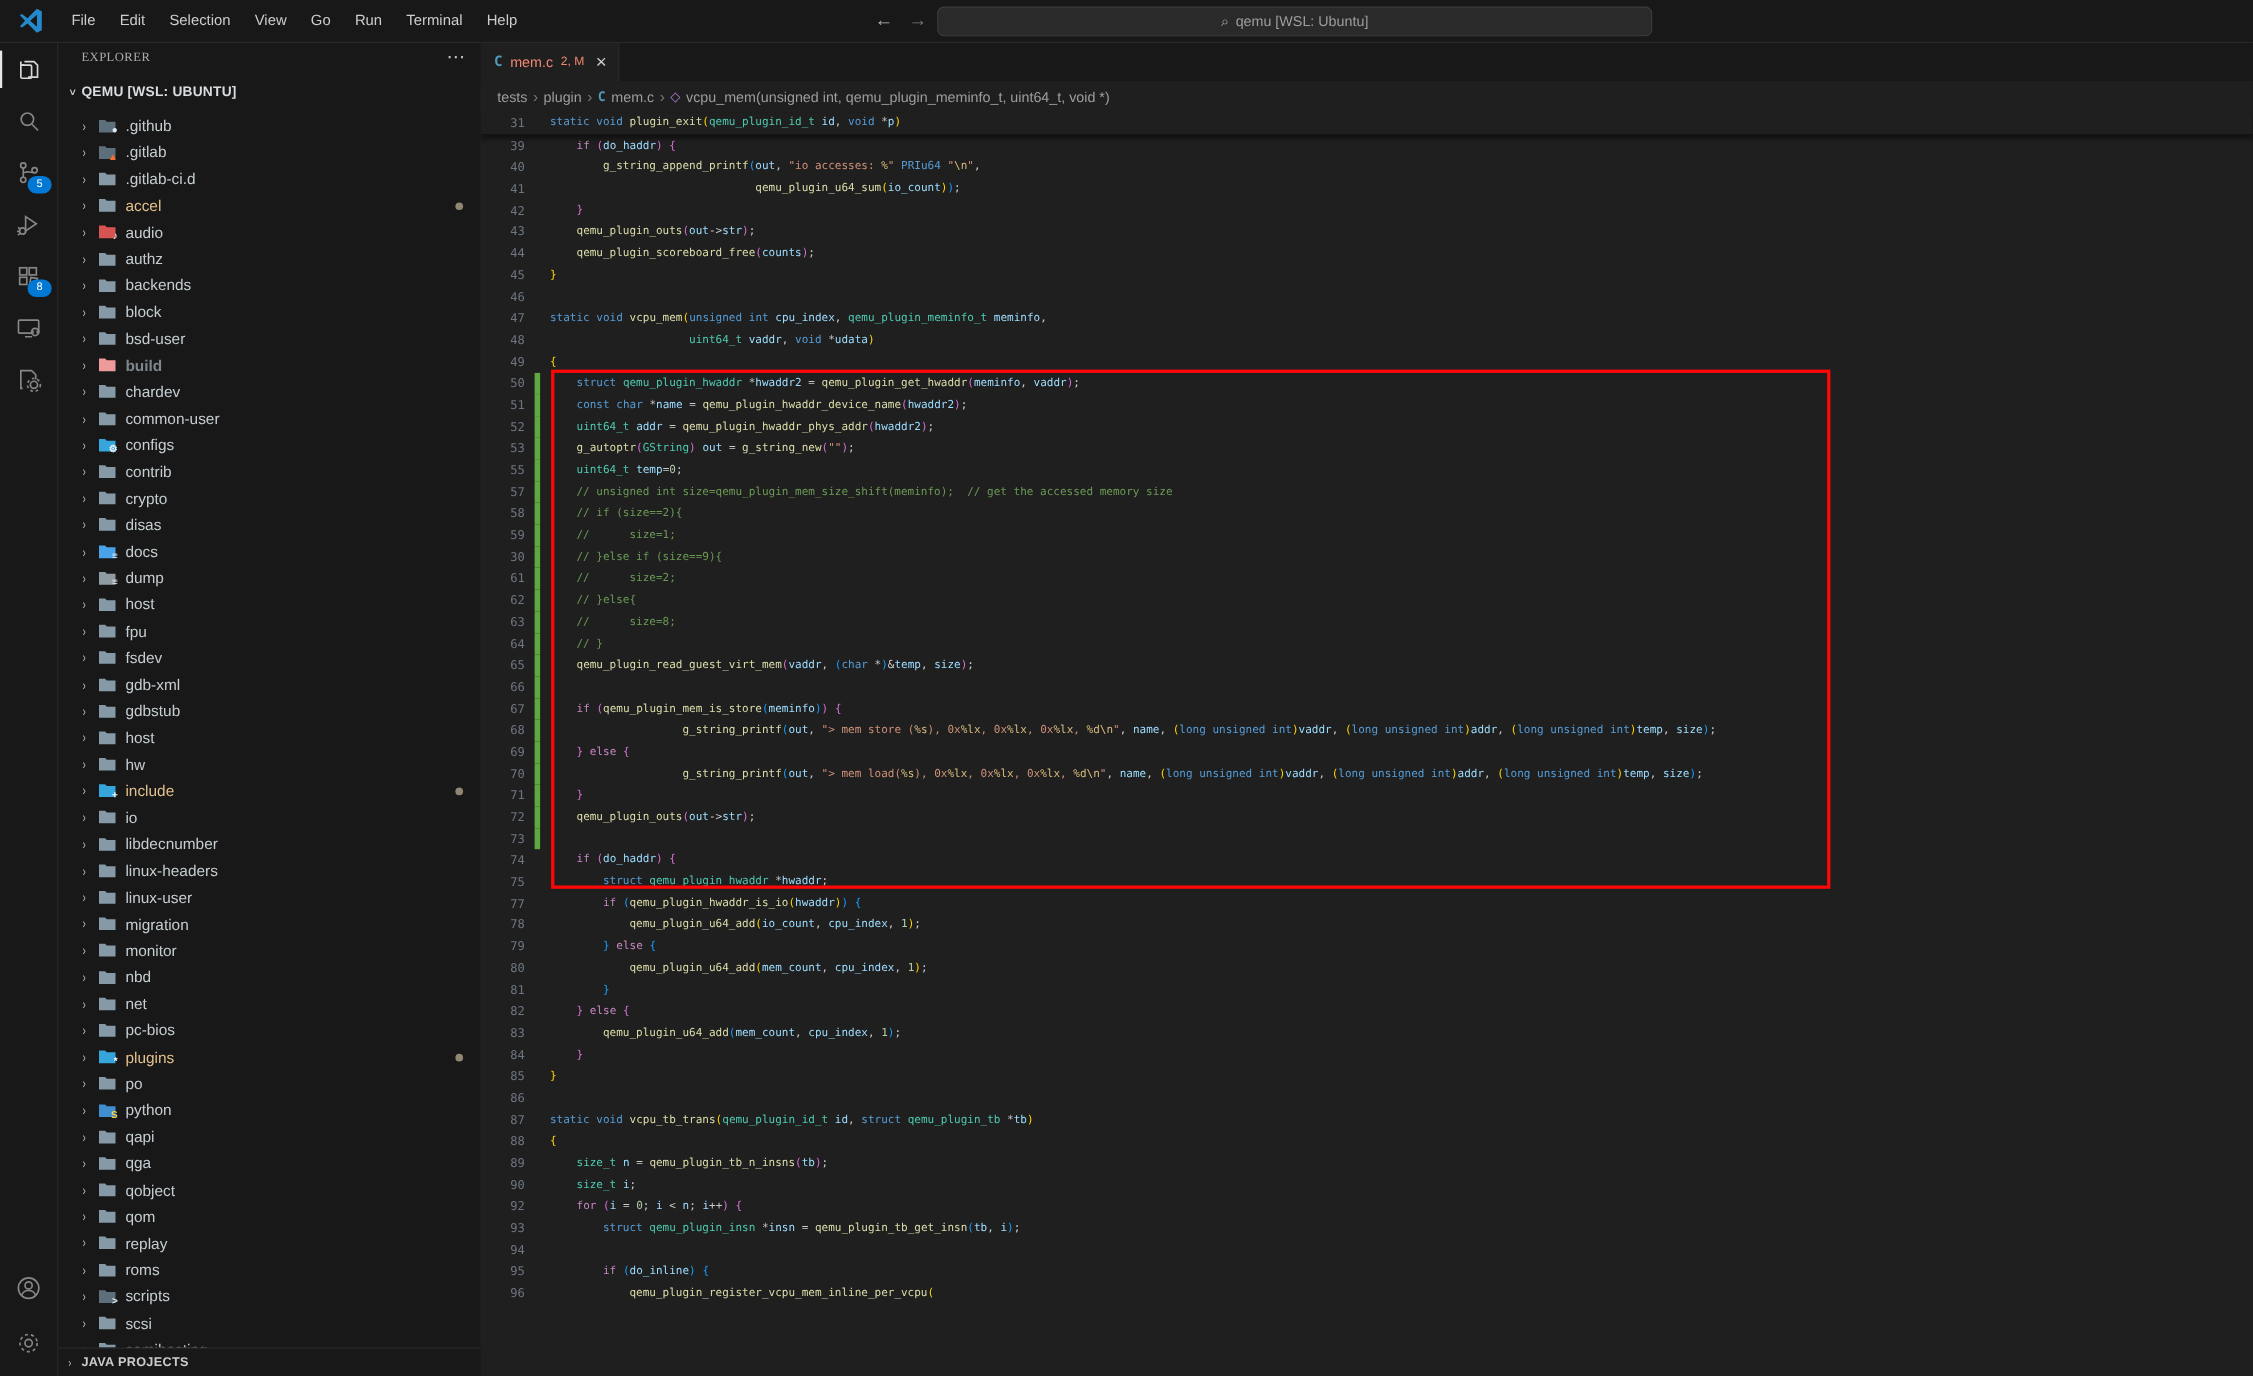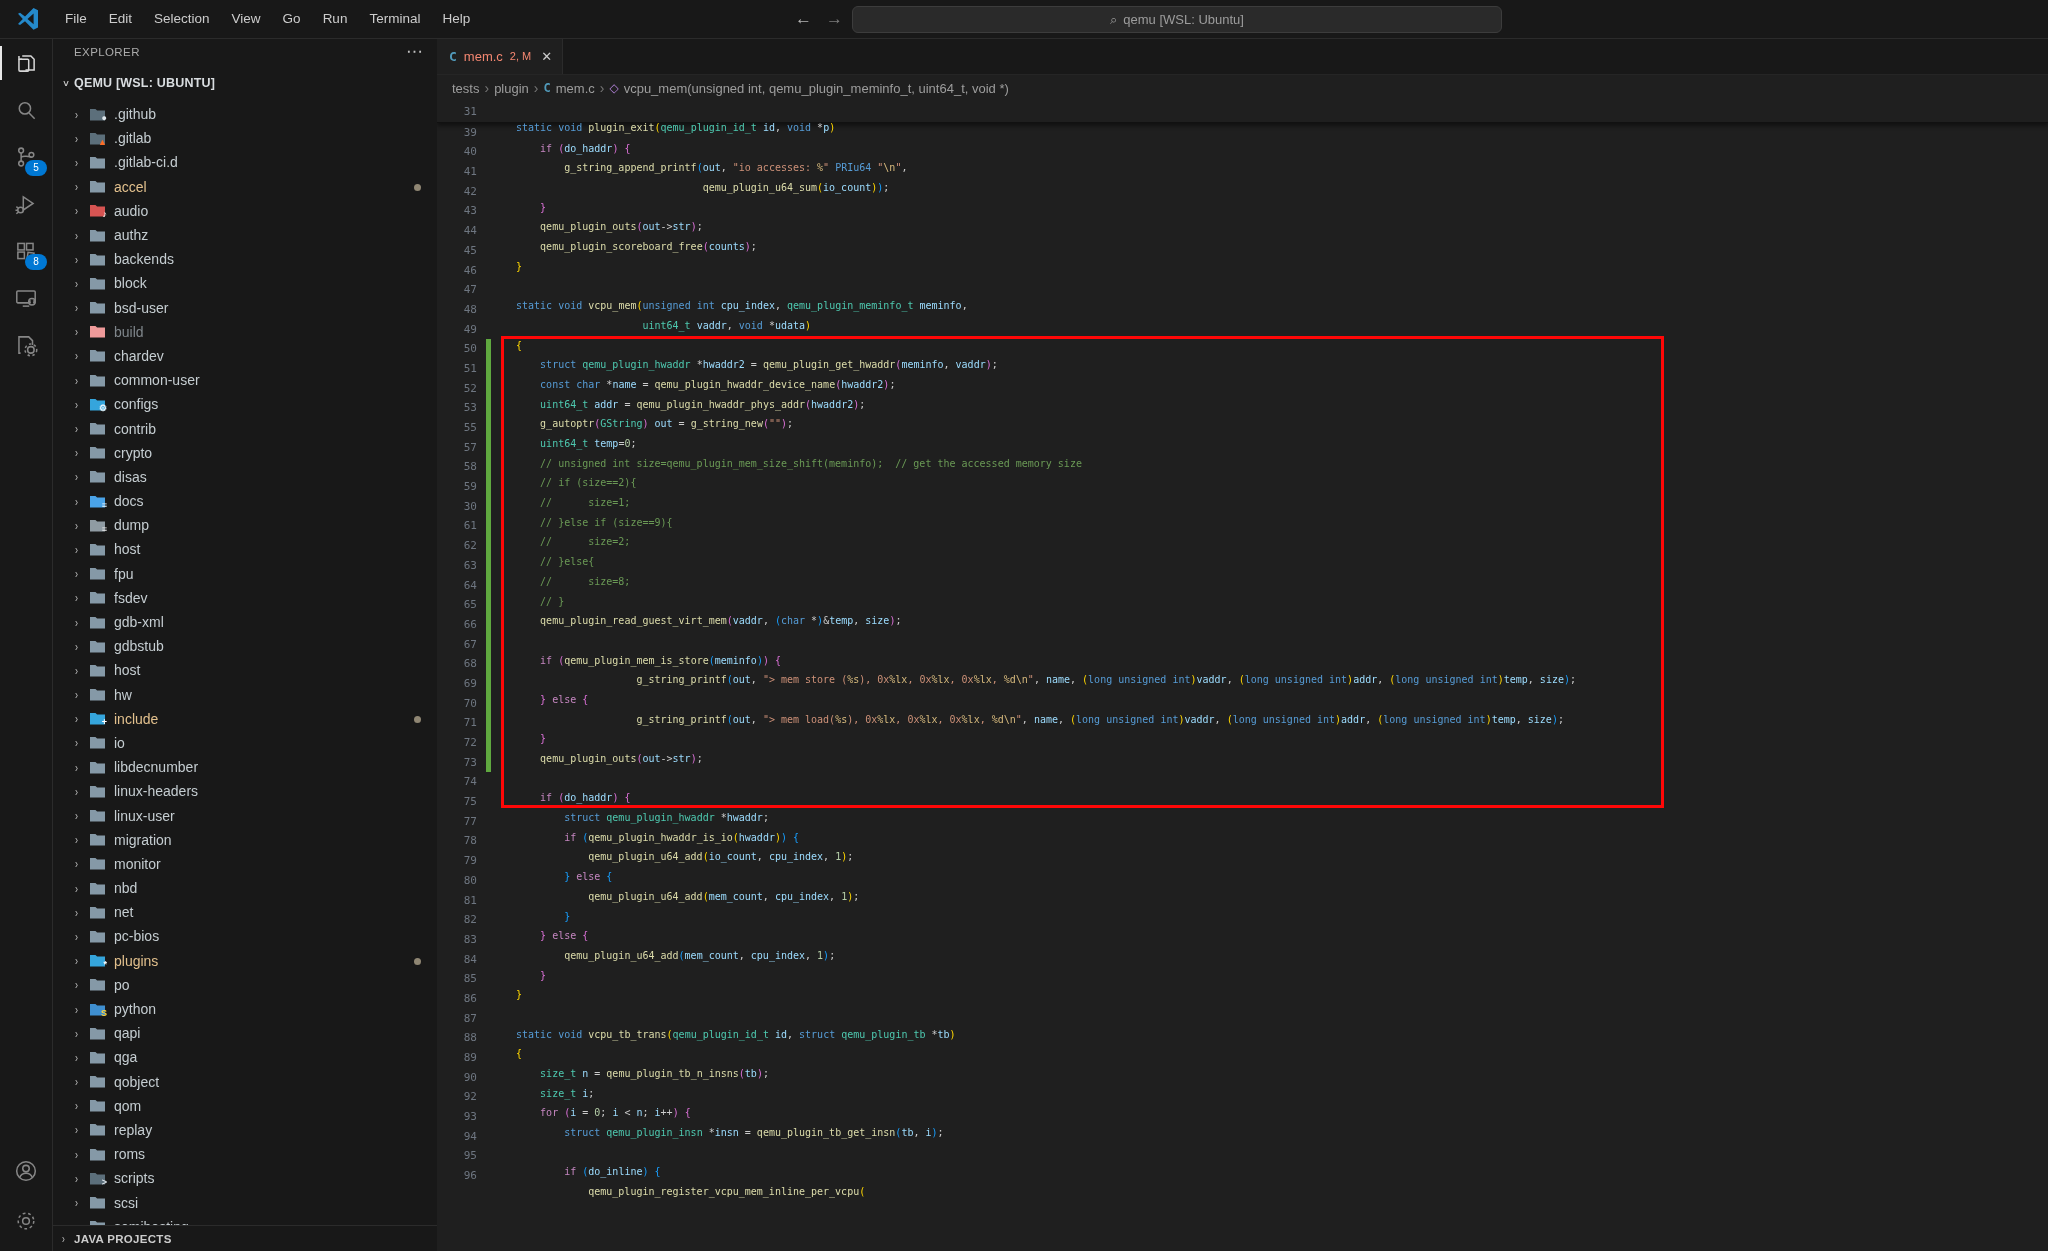--- a/index.html
+++ b/index.html
@@ -24,34 +24,34 @@
   .ab-item svg{width:26px;height:26px;stroke:#868686;fill:none;stroke-width:1.4;}
   .ab-item.active svg{stroke:#d7d7d7;}
   .ab-item.active:before{content:"";position:absolute;left:0;top:6px;bottom:6px;width:2px;background:#e7e7e7;}
   .ab-badge{position:absolute;right:5px;bottom:4px;min-width:16px;height:16px;border-radius:9px;
             background:#0078d4;color:#fff;font-size:10px;line-height:16px;text-align:center;padding:0 3px;
             font-family:"Liberation Sans",sans-serif;}
   
   .sidebar{position:absolute;left:52px;top:38px;width:385px;height:1213px;background:#181818;
            border-right:1px solid #2b2b2b;overflow:hidden;}
   .panel-header{height:28px;display:flex;align-items:center;padding:0 14px 0 22px;}
-  .panel-title{font-size:11.5px;color:#ababab;letter-spacing:.4px;}
+  .panel-title{font-size:11.5px;color:#ababab;letter-spacing:.4px;font-family:Liberation Serif, serif;}
   .panel-actions{margin-left:auto;color:#c2c2c2;font-size:17px;line-height:10px;}
   .section-header{height:26px;display:flex;align-items:center;padding-left:6px;margin-top:4px;}
   .section-chev{font-size:11px;color:#cccccc;width:16px;text-align:center;transform:scaleY(.8);}
   .section-title{font-size:12.5px;font-weight:bold;color:#d9dde0;letter-spacing:.2px;}
   .tree{position:absolute;left:0;right:0;top:64px;bottom:25px;overflow:hidden;}
   .tree-row{height:24.2px;display:flex;align-items:center;padding-left:21px;position:relative;}
   .tr-chev{color:#b9b9b9;font-size:13px;width:14px;transform:scaleX(.7);}
   .tr-icon{width:17px;height:15px;margin:0 3px 0 2px;position:relative;flex:none;}
   .tr-icon svg{width:17px;height:15px;display:block;}
   .tr-glyph{position:absolute;right:-1px;bottom:-1px;font-size:9px;line-height:9px;font-weight:bold;}
   .tr-name{font-size:14px;margin-left:5px;color:#c5cdd1;white-space:nowrap;}
   .tr-name.modified{color:#e2c08d;}
-  .tr-name.ignored{color:#7f868b;}
+  .tr-name.ignored{color:#7f868b;font-weight:bold;}
   .tr-dot{position:absolute;right:16px;top:9px;width:7px;height:7px;border-radius:50%;background:#8f8673;}
   .bottom-section{position:absolute;left:0;right:0;bottom:0;height:25px;border-top:1px solid #2b2b2b;
                   display:flex;align-items:center;padding-left:8px;background:#181818;}
   .bs-chev{color:#bcbcbc;font-size:12px;width:14px;transform:scaleX(.7);}
   .bs-title{font-size:11.5px;font-weight:bold;color:#cccccc;letter-spacing:.3px;}
   
   .editor{position:absolute;left:437px;top:38px;width:1611px;height:1213px;background:#1f1f1f;}
   .tabbar{position:absolute;left:0;top:0;right:0;height:36px;background:#181818;border-bottom:1px solid #252525;}
   .tab{display:inline-flex;align-items:center;height:36px;padding:0 10px 0 12px;background:#1f1f1f;
        border-right:1px solid #2b2b2b;}
@@ -66,21 +66,21 @@
   .bc-sym{color:#b180d7;font-size:12px;}
   
   .code-area{position:absolute;left:0;top:64px;right:0;bottom:0;overflow:hidden;}
   .code-row{display:flex;height:19.7px;align-items:stretch;}
   .code-row.sticky{background:#1f1f1f;box-shadow:0 3px 4px rgba(0,0,0,.45);border-bottom:1px solid #111;
                    position:relative;z-index:2;}
   .ln{width:40px;flex:none;text-align:right;color:#6e7681;
       font:11px/19.7px "DejaVu Sans Mono",monospace;}
   .gut{width:23px;flex:none;position:relative;}
   .gut.added:before{content:"";position:absolute;left:9px;top:0;bottom:0;width:5px;background:#5fa83f;}
-  pre.src{margin:16px;font:10px/19.7px "DejaVu Sans Mono",monospace;color:#cccccc;white-space:pre;}
+  pre.src{margin:0;font:10px/19.7px "DejaVu Sans Mono",monospace;color:#cccccc;white-space:pre;}
   .tok-kw{color:#569cd6;}
   .tok-ctrl{color:#c586c0;}
   .tok-type{color:#4ec9b0;}
   .tok-fn{color:#dcdcaa;}
   .tok-var{color:#9cdcfe;}
   .tok-num{color:#b5cea8;}
   .tok-str{color:#ce9178;}
   .tok-esc{color:#d7ba7d;}
   .tok-com{color:#6a9955;}
   .annotation-box{position:absolute;left:64px;top:298px;width:1157px;height:466px;

